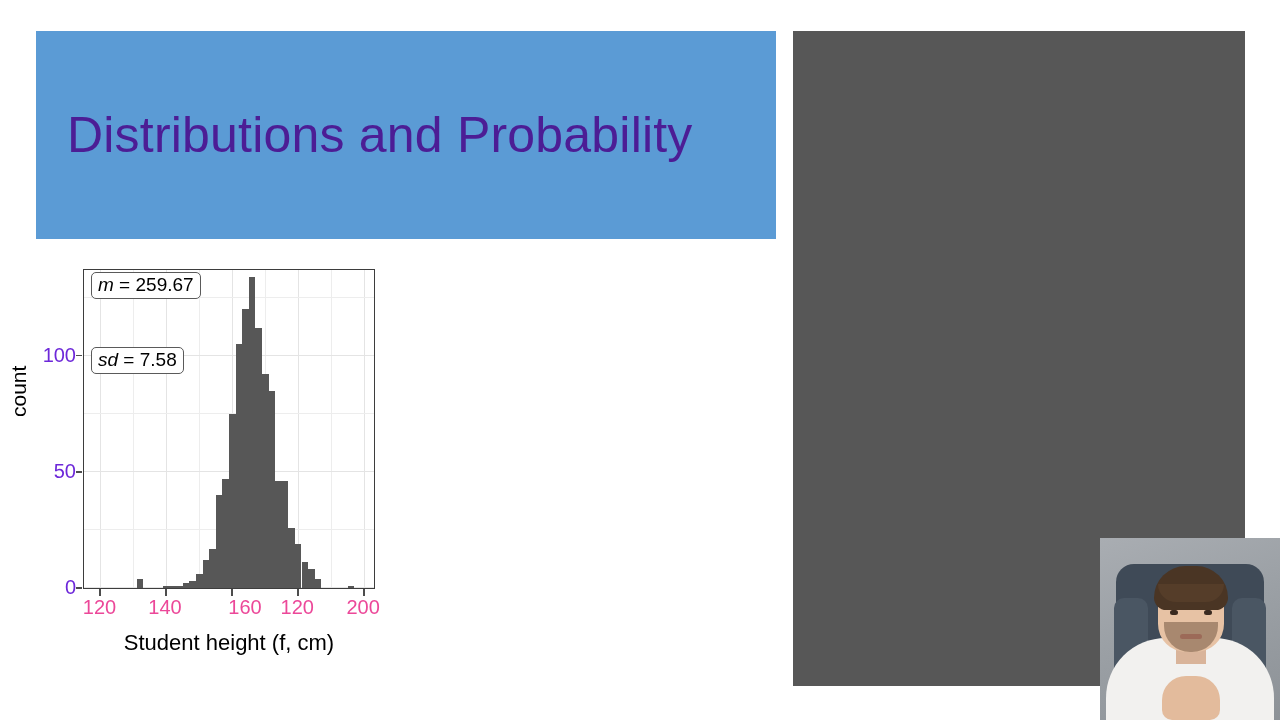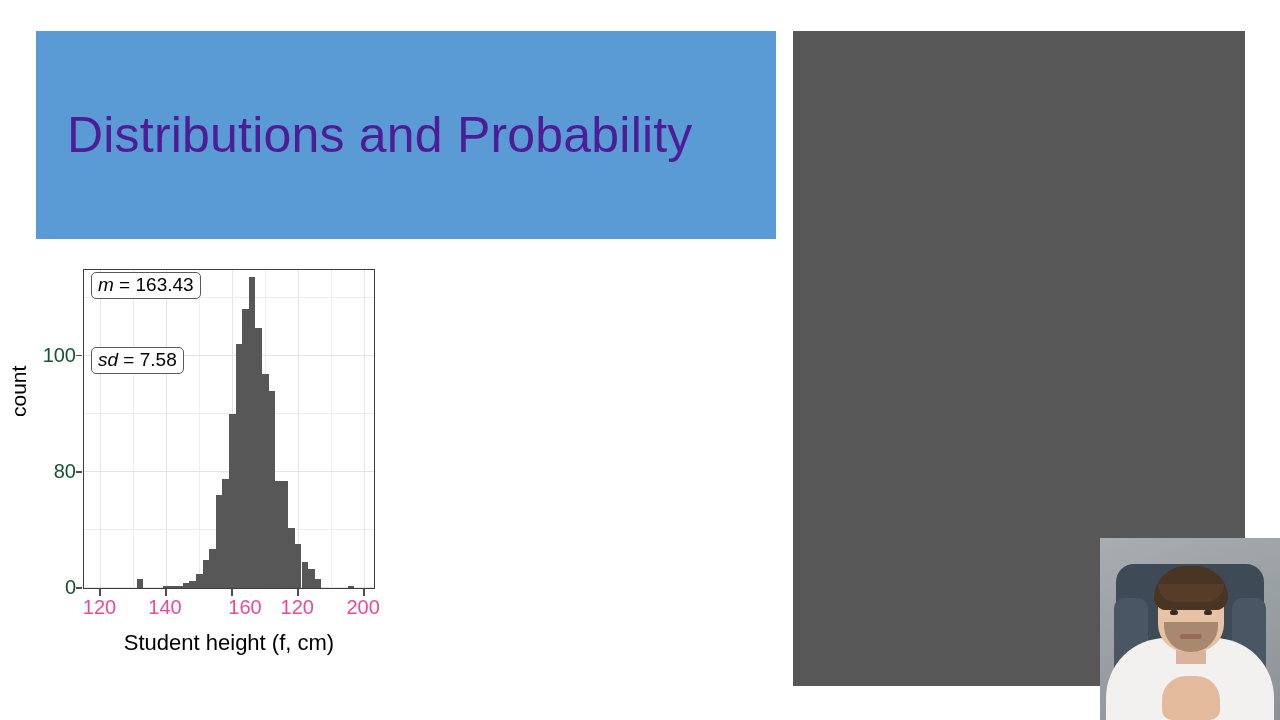--- a/index.html
+++ b/index.html
@@ -59,21 +59,21 @@
     white-space: nowrap;
   }
 
   
   .y-tick-label {
     position: absolute;
     right: 0;
     width: 46px;
     text-align: right;
     font-size: 20px;
-    color: #14532d;
+    color: #6d28d9;
     line-height: 1;
   }
   #y-ticks {
     position: absolute;
     left: 28px;
     top: 258px;
     width: 48px;
     height: 340px;
   }
   .y-tick-mark {
@@ -307,21 +307,21 @@
 <div id="title-banner">
   <div id="title-text">Distributions and Probability</div>
 </div>
 
 <div id="figure"></div>
 
 <div id="y-axis-title">count</div>
 <div id="y-ticks">
     <div class="y-tick-label" style="top: 319px;">0</div>
     <div class="y-tick-mark" style="top: 329px;"></div>
-    <div class="y-tick-label" style="top: 202.942px;">80</div>
+    <div class="y-tick-label" style="top: 202.942px;">50</div>
     <div class="y-tick-mark" style="top: 212.942px;"></div>
     <div class="y-tick-label" style="top: 86.8832px;">100</div>
     <div class="y-tick-mark" style="top: 96.8832px;"></div>
   </div>
 
 <div id="panel">
   <div id="gridlines">
       <div class="gridline-v gridline-major" style="left: 16.4773px;"></div>
       <div class="gridline-v" style="left: 49.4318px;"></div>
       <div class="gridline-v gridline-major" style="left: 82.3864px;"></div>
@@ -364,21 +364,21 @@
       <div class="bar" style="left: 217.5px; width: 6.59091px; height: 25.5328px; background: rgb(87, 87, 87);"></div>
       <div class="bar" style="left: 224.091px; width: 6.59091px; height: 18.5693px; background: rgb(87, 87, 87);"></div>
       <div class="bar" style="left: 230.682px; width: 6.59091px; height: 9.28467px; background: rgb(87, 87, 87);"></div>
       <div class="bar" style="left: 263.636px; width: 6.59091px; height: 2.32117px; background: rgb(87, 87, 87);"></div>
     </div>
 </div>
 
 <div class="annot-box" id="annot-0" style="left: 91px; top: 272px;">
   <span class="sym">m</span>
   <span>=</span>
-  <span>163.43</span>
+  <span>259.67</span>
 </div>
 <div class="annot-box" id="annot-1" style="left: 91px; top: 300px; margin-top: 47px;">
   <span class="sym">sd</span>
   <span>=</span>
   <span>7.58</span>
 </div>
 
 <div id="x-ticks">
     <div class="x-tick-mark" style="left: 16.4773px;"></div>
     <div class="x-tick-label" style="left: 16.4773px;">120</div>

